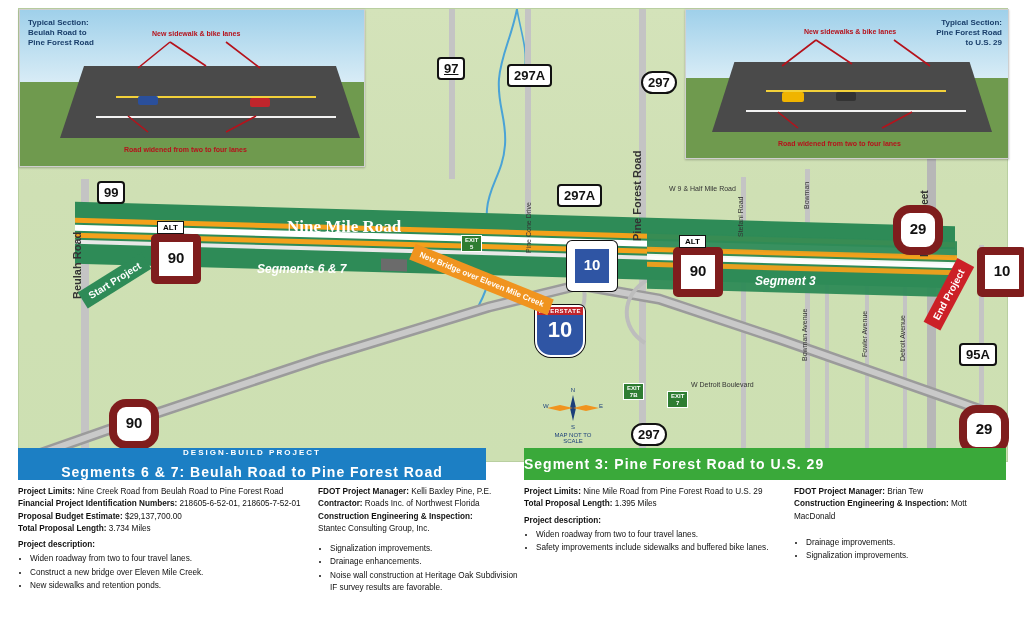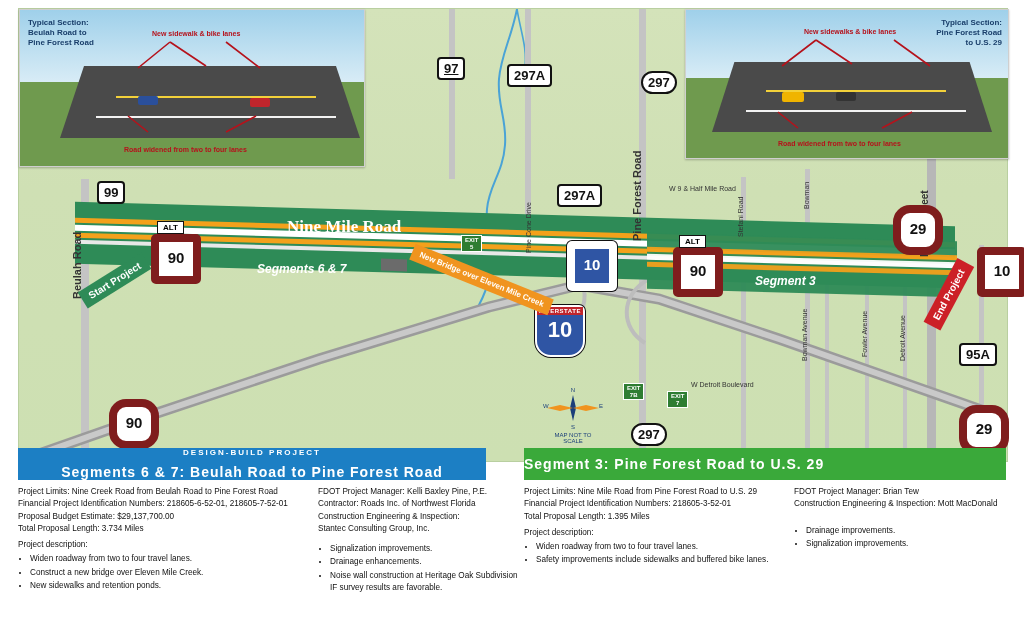--- a/index.html
+++ b/index.html
@@ -40,21 +40,21 @@
   .banners{position:absolute;left:18px;top:448px;width:988px;height:32px;}
   .bn{position:absolute;top:0;height:32px;display:flex;align-items:center;justify-content:space-between;color:#fff;font-weight:bold;}
   .bn.left{left:0;width:468px;background:#1c7fc4;flex-direction:column;}
   .bn.right{left:506px;width:482px;background:#3aa93a;}
   .bn .small{font-size:8px;letter-spacing:2px;}
   .bn .big{font-size:14px;letter-spacing:1px;}
   .details{position:absolute;top:486px;left:18px;width:988px;font-size:8.2px;color:#111;line-height:1.5;}
   .col{position:absolute;top:0;}
   .col ul{margin:2px 0 0 0;padding-left:12px;}
   .col li{margin-bottom:1px;}
-  .hd{font-weight:normal;}
+  .hd{font-weight:bold;}
   .compass{position:absolute;text-align:center;font-size:6px;color:#1b3f7a;}
   .creek{position:absolute;}
 </style>
 </head>
 <body>
 
 <div class="map">
   <div class="mapbg"></div>
 
   <svg class="creek" style="left:440px;top:0;width:80px;height:300px" viewBox="0 0 80 300">
@@ -246,22 +246,20 @@
     <ul style="margin-top:8px;">
       <li>Signalization improvements.</li>
       <li>Drainage enhancements.</li>
       <li>Noise wall construction at Heritage Oak Subdivision IF survey results are favorable.</li>
     </ul>
   </div>
 
   <div class="col" style="left:506px;width:258px;">
     <div><span class="hd">Project Limits:</span>
       <span>Nine Mile Road from Pine Forest Road to U.S. 29</span></div>
-    <div><span class="hd">Financial Project Identification Numbers:</span>
-      <span>218605-3-52-01</span></div>
     <div><span class="hd">Total Proposal Length:</span>
       <span>1.395 Miles</span></div>
     <div style="margin-top:4px;" class="hd">Project description:</div>
     <ul>
       <li>Widen roadway from two to four travel lanes.</li>
       <li>Safety improvements include sidewalks and buffered bike lanes.</li>
     </ul>
   </div>
 
   <div class="col" style="left:776px;width:212px;">

